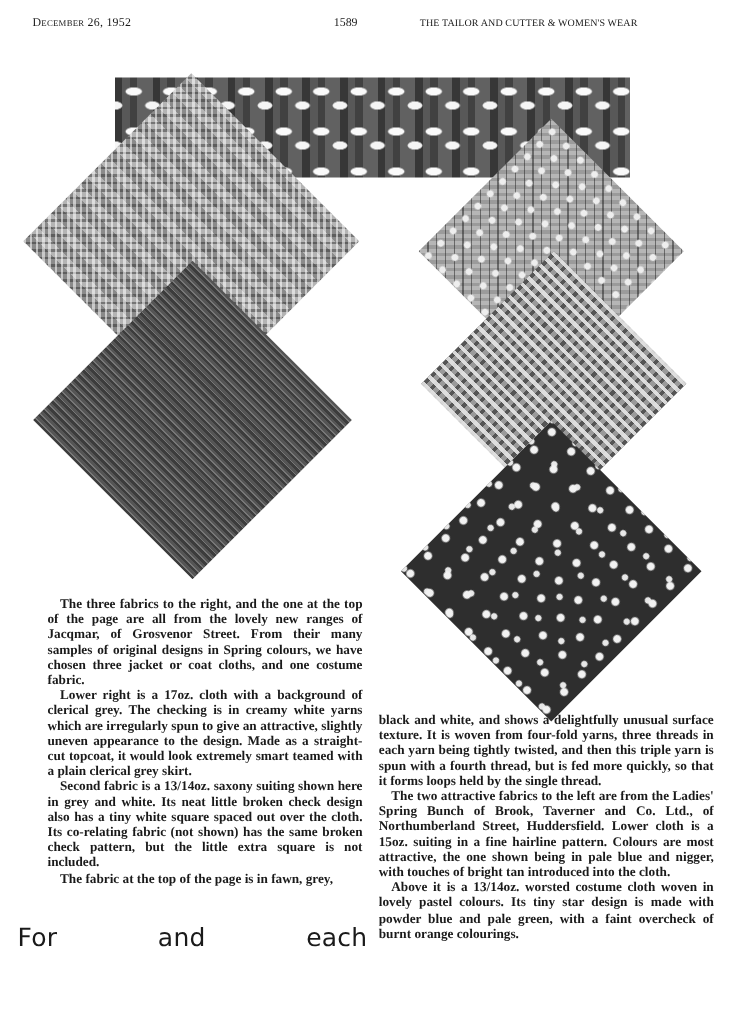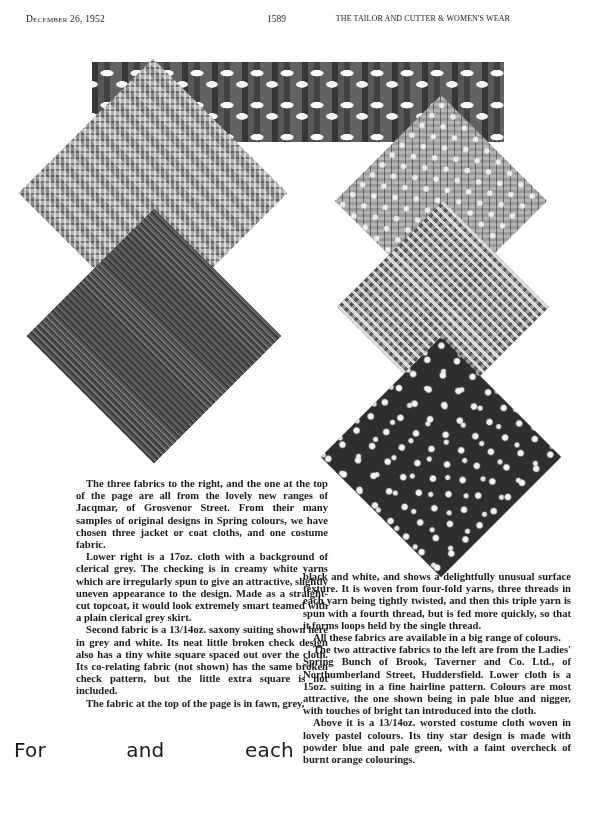--- a/index.html
+++ b/index.html
@@ -42,21 +42,21 @@
       repeating-linear-gradient(90deg, #555 0 3px, #9a9a9a 3px 7px);}
   
   #sw-right-3{left:356px;top:372px;width:170px;height:170px;transform:rotate(45deg);
     background:
       radial-gradient(circle 5px at 30% 30%, #f2f2f2 55%, transparent 75%) 0 0/22px 20px,
       radial-gradient(circle 4px at 70% 70%, #e8e8e8 55%, transparent 75%) 8px 6px/26px 24px,
       #2e2e2e;}
 
   .col{position:absolute;font-size:10.6px;line-height:12.2px;text-align:justify;font-weight:bold;}
   .col p{margin:0;text-indent:10px;}
-  #col-left{left:38px;top:478px;width:252px;margin-left:38px;}
+  #col-left{left:38px;top:478px;width:252px;}
   #col-right{left:303px;top:571px;width:268px;}
   .headline{position:absolute;left:14px;top:738px;width:280px;font-family:"DejaVu Sans","Liberation Sans",sans-serif;font-weight:400;font-size:20px;letter-spacing:0.2px;display:flex;justify-content:space-between;}
 </style>
 </head>
 <body>
 
 <div class="header">
   <span class="hdr-left">December 26, 1952</span>
   <span class="hdr-mid">1589</span>
   <span class="hdr-right">THE TAILOR AND CUTTER &amp; WOMEN'S WEAR</span>
@@ -77,16 +77,15 @@
 </div>
 
 <div class="headline">
   <span>For</span>
   <span>and</span>
   <span>each</span>
 </div>
 
 <div class="col" id="col-right">
   <p style="text-indent:0">black and white, and shows a delightfully unusual surface texture. It is woven from four-fold yarns, three threads in each yarn being tightly twisted, and then this triple yarn is spun with a fourth thread, but is fed more quickly, so that it forms loops held by the single thread.</p>
-  <p>All these fabrics are available in a big range of colours.</p>
   <p>The two attractive fabrics to the left are from the Ladies' Spring Bunch of Brook, Taverner and Co. Ltd., of Northumberland Street, Huddersfield. Lower cloth is a 15oz. suiting in a fine hairline pattern. Colours are most attractive, the one shown being in pale blue and nigger, with touches of bright tan introduced into the cloth.</p>
   <p>Above it is a 13/14oz. worsted costume cloth woven in lovely pastel colours. Its tiny star design is made with powder blue and pale green, with a faint overcheck of burnt orange colourings.</p>
 </div>
 
 </body></html>

